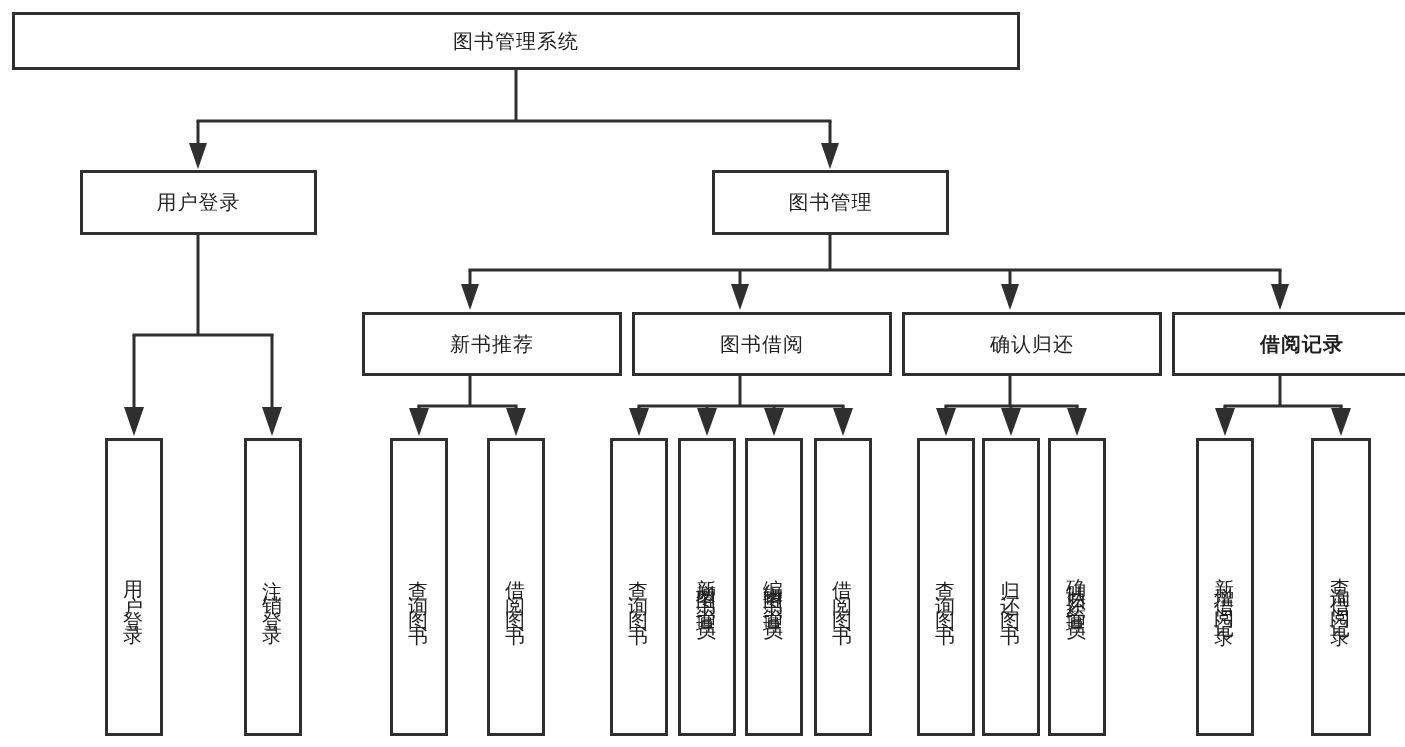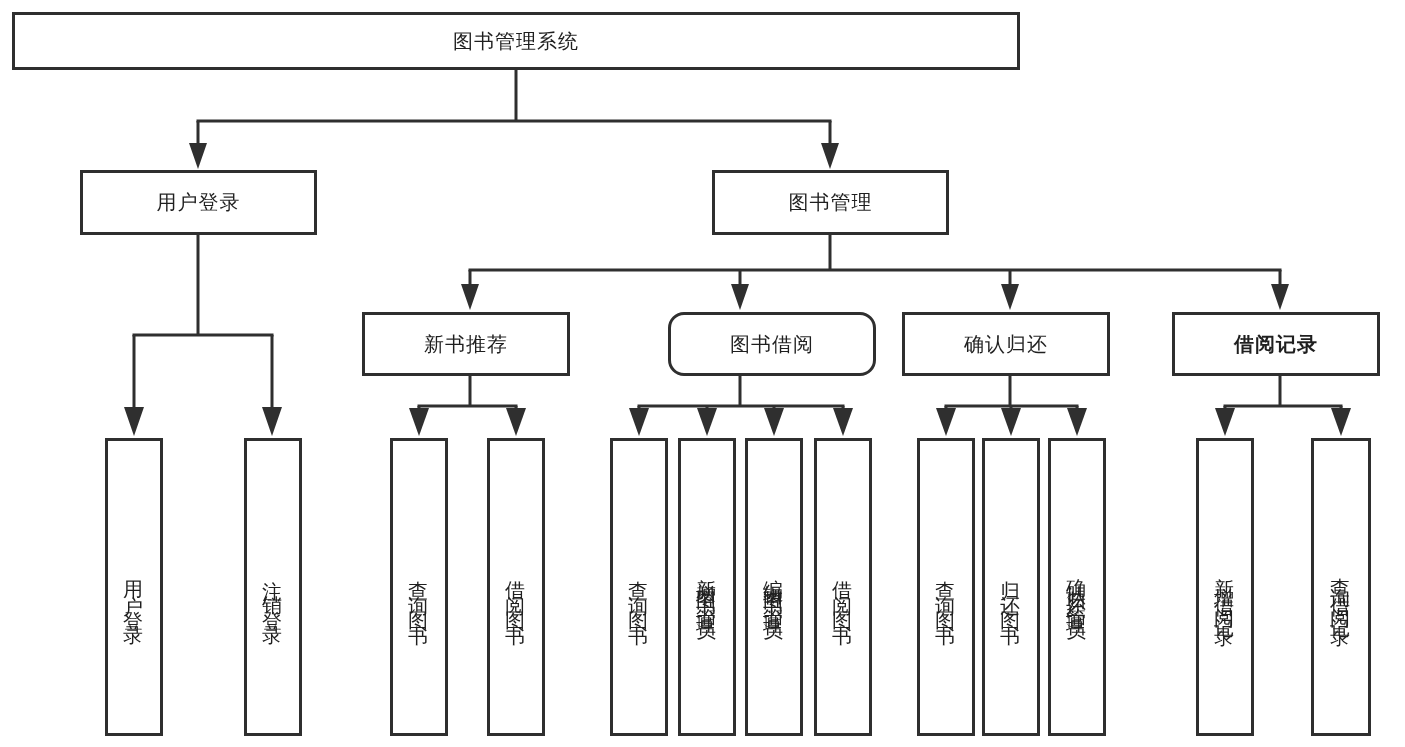--- a/index.html
+++ b/index.html
@@ -34,23 +34,23 @@
     font-size: 20px;
     letter-spacing: 1px;
     white-space: nowrap;
   }
   
   #root-box { left: 12px; top: 12px; width: 1008px; height: 58px; }
   
   #n-user-login { left: 80px;  top: 170px; width: 237px; height: 65px; }
   #n-book-mgmt  { left: 712px; top: 170px; width: 237px; height: 65px; }
   
-  .l3 { top: 312px; width: 208px; height: 64px; }
+  .l3 { top: 312px; width: 260px; height: 64px; }
   #n-new-book       { left: 362px;  }
-  #n-book-borrow    { left: 668px; border-radius: 16px;  }
+  #n-book-borrow    { left: 632px;  }
   #n-current-borrow { left: 902px;  }
   #n-borrow-record  { left: 1172px; font-weight: bold; }
   
   .leaf {
     top: 438px;
     width: 58px;
     height: 298px;
     writing-mode: vertical-rl;
     text-orientation: mixed;
     font-size: 20px;

